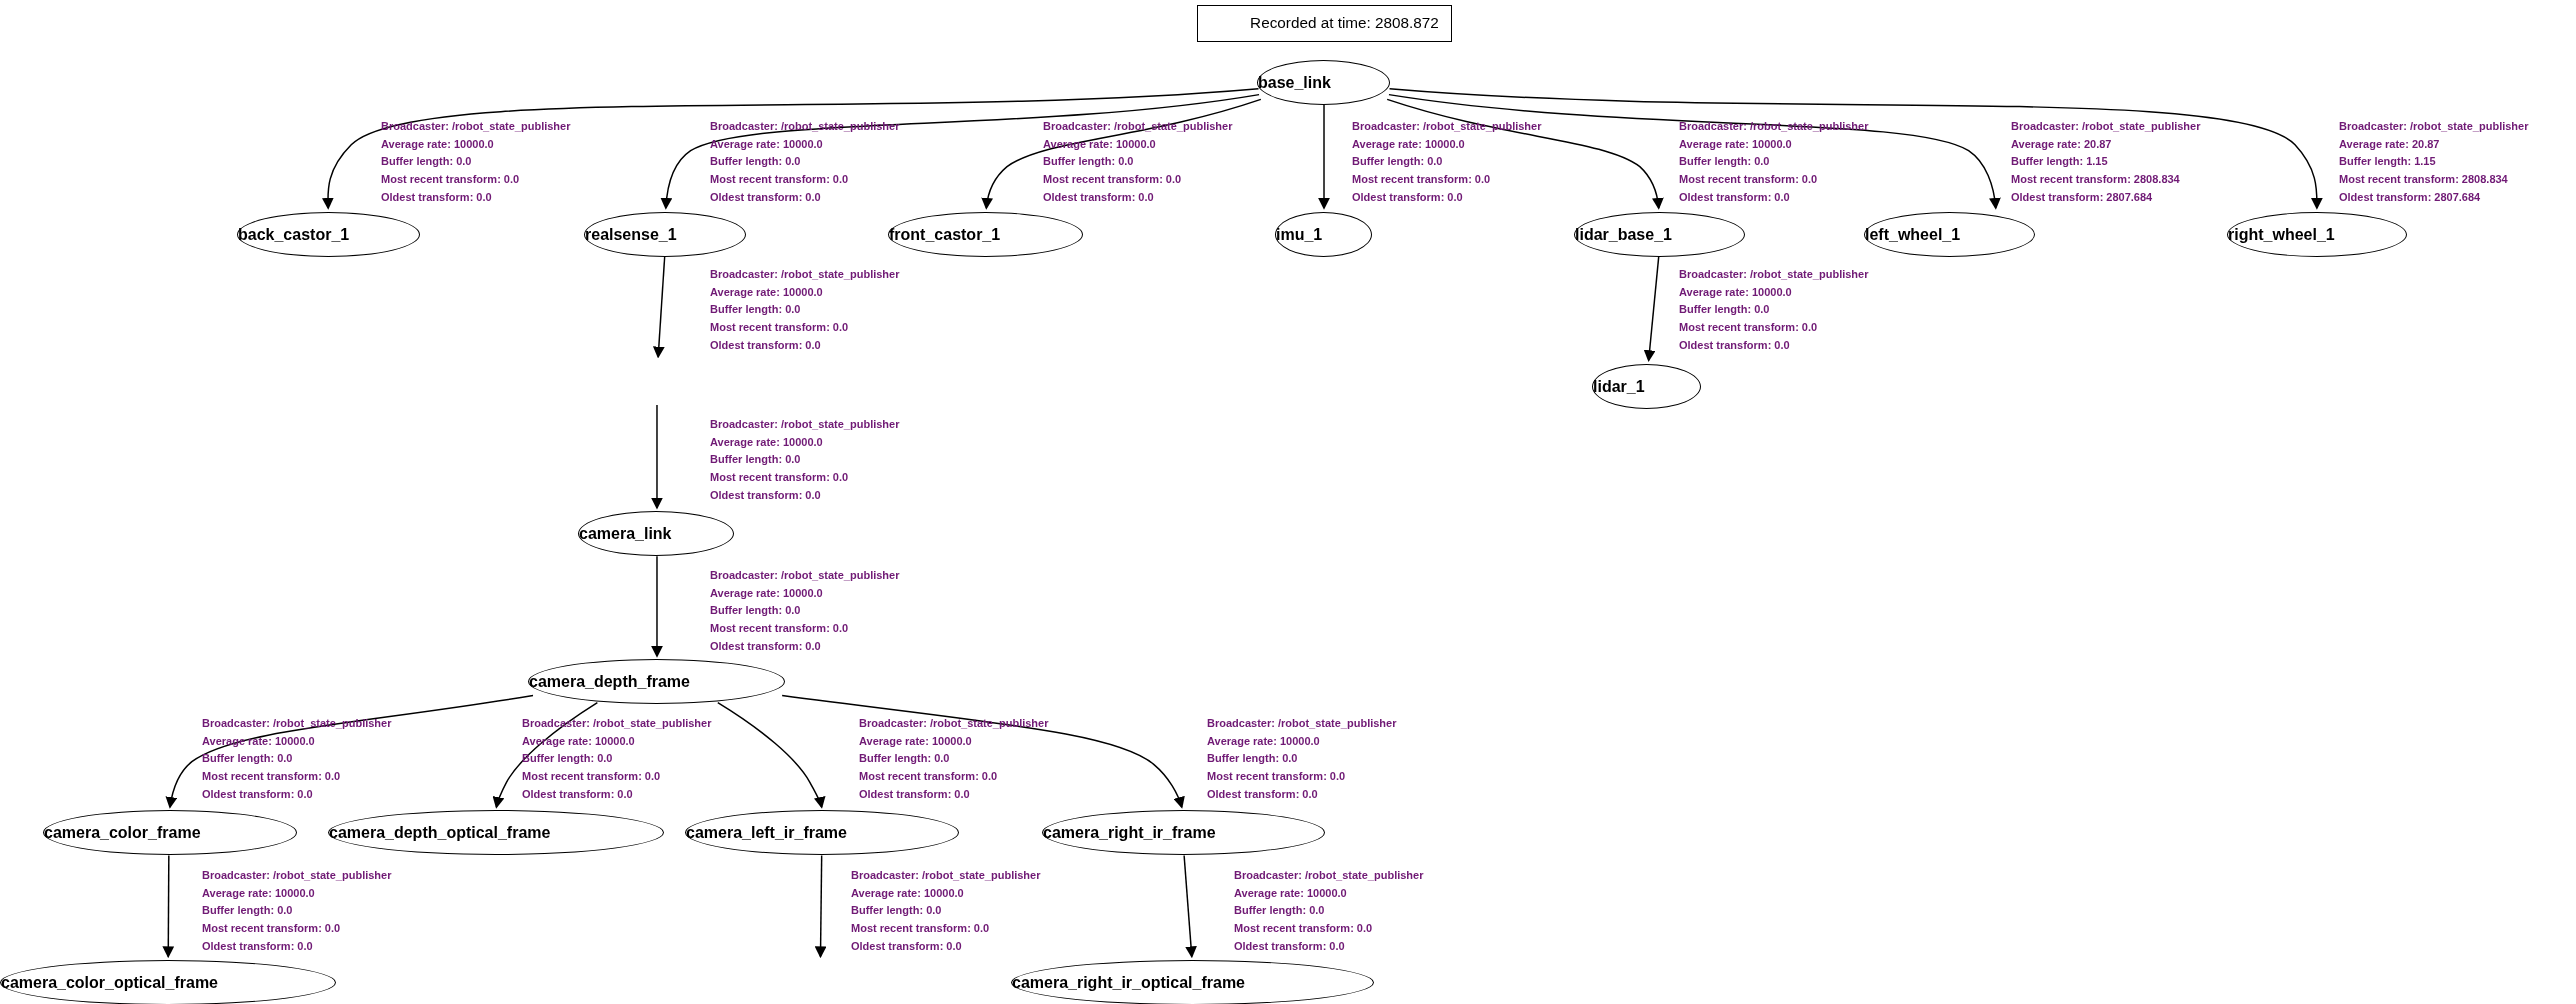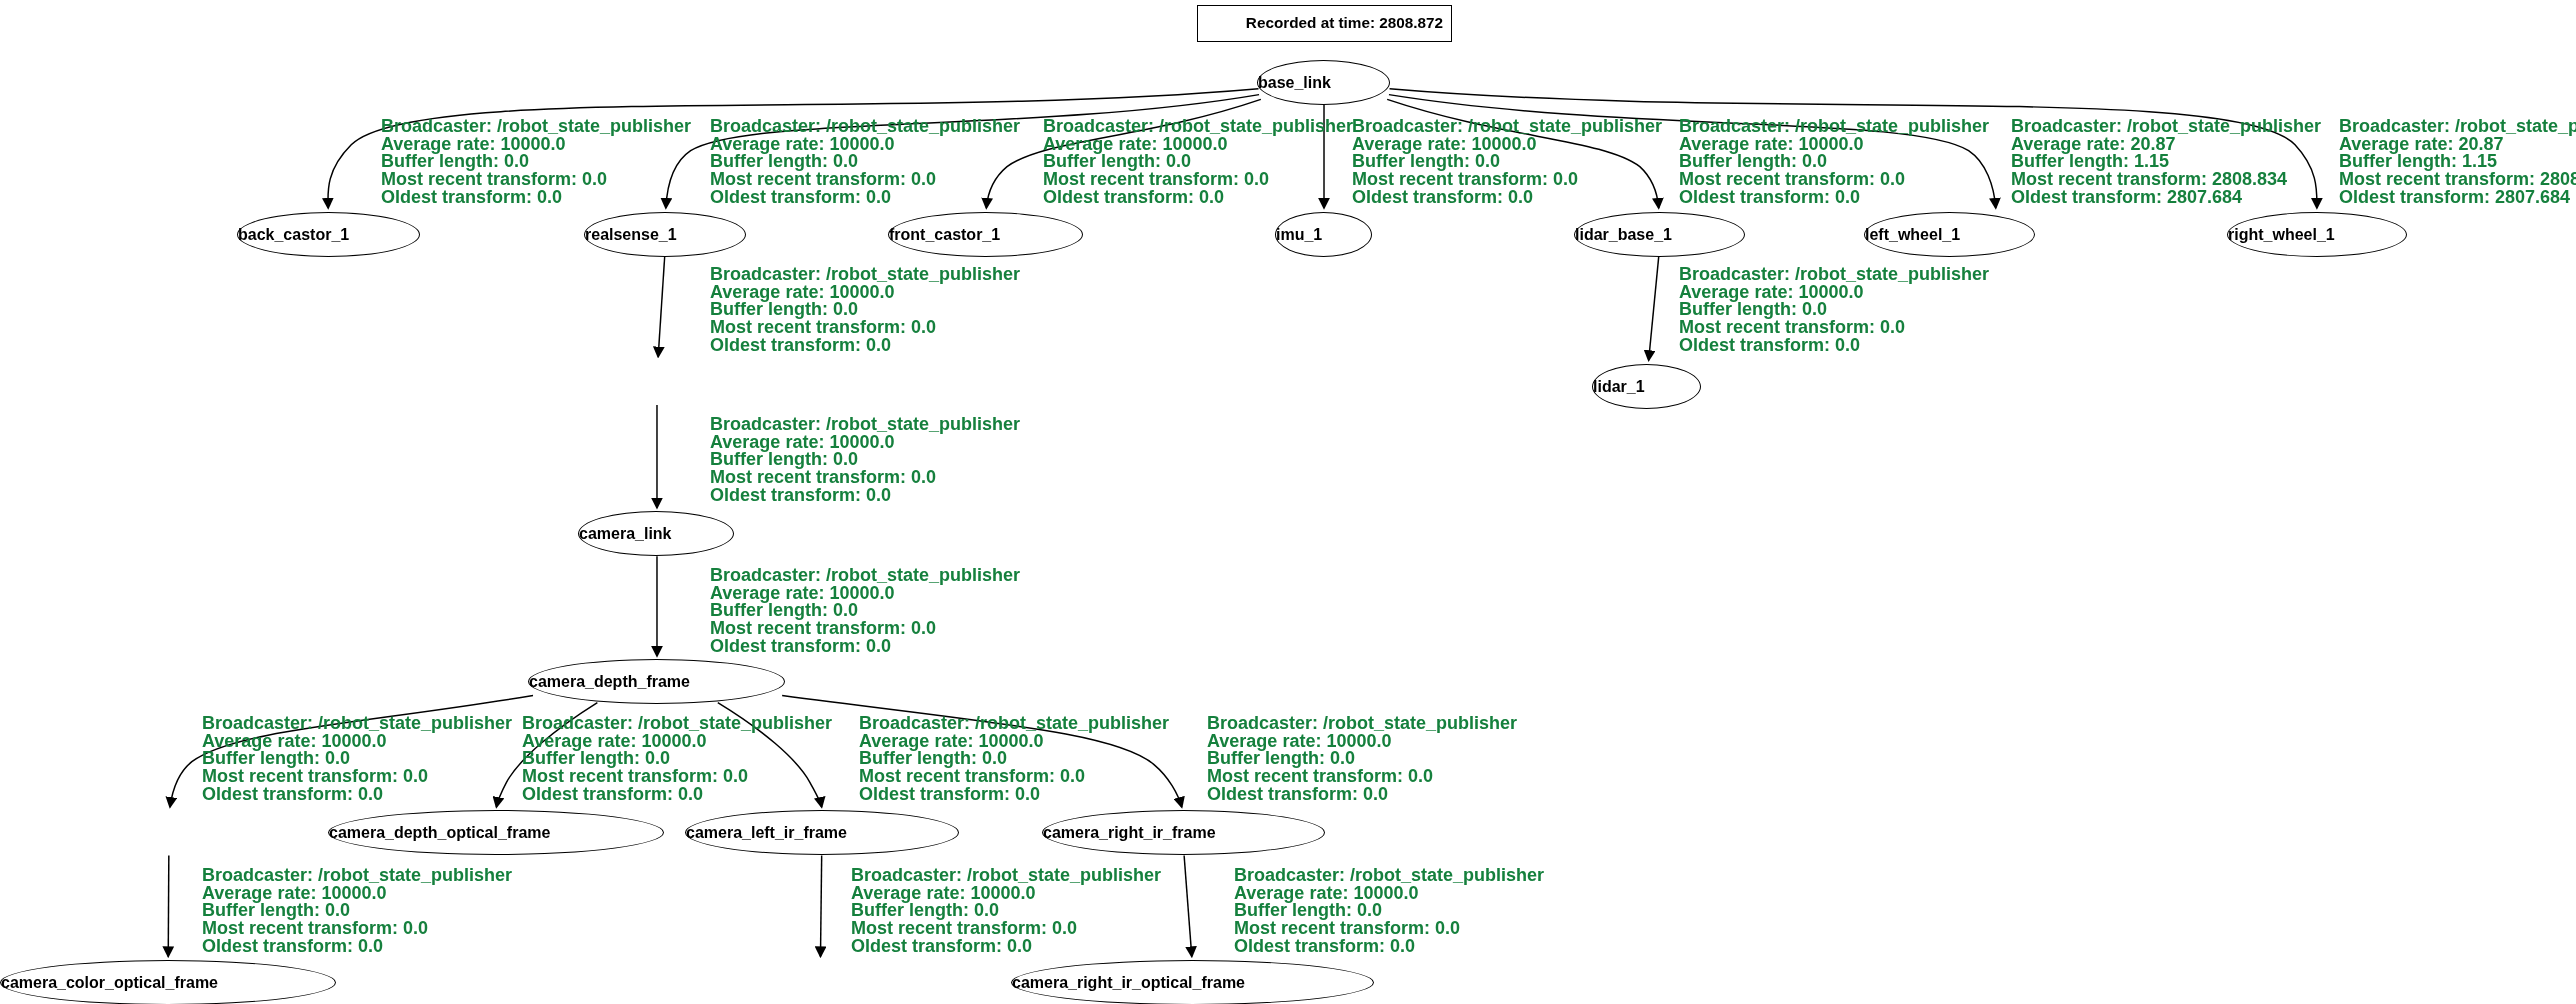--- a/index.html
+++ b/index.html
@@ -7,23 +7,23 @@
           font-family:"Liberation Sans",sans-serif;overflow:hidden;}
   svg.edges{position:absolute;left:0;top:0;width:2576px;height:1005px;}
   svg.edges path.edge{fill:none;stroke:#000;stroke-width:2.5;}
   .node{position:absolute;border:1.8px solid #000;border-radius:50%;
         display:flex;align-items:center;
         background:#fff;box-sizing:border-box;height:45px;}
   .node span{font-weight:bold;font-size:16px;color:#000;white-space:nowrap;}
   .title-box{position:absolute;left:1197px;top:4.7px;width:255px;height:37px;
              border:1.5px solid #000;background:#fff;box-sizing:border-box;
              display:flex;align-items:center;justify-content:center;}
-  .title-box span{font-weight:bold;font-size:15.3px;color:#000;white-space:nowrap;padding-left:40px;}
-  .elabel{position:absolute;font-weight:bold;font-size:18px;line-height:17.7px;
-          color:#15803d;white-space:nowrap;}
+  .title-box span{font-weight:normal;font-size:15.3px;color:#000;white-space:nowrap;padding-left:40px;}
+  .elabel{position:absolute;font-weight:bold;font-size:11px;line-height:17.7px;
+          color:#701a75;white-space:nowrap;}
 </style>
 </head>
 <body>
 
 <div class="canvas">
 
   <svg class="edges" viewBox="0 0 4364 1702" width="2576" height="1005">
     <defs>
       <marker id="arr" viewBox="0 0 10 10" refX="8.5" refY="5" markerWidth="8" markerHeight="8" orient="auto-start-reverse">
         <path d="M0,0 L10,5 L0,10 z" fill="#000"></path>
@@ -79,20 +79,23 @@
     </div>
   <div class="node" style="left:1592px;top:364px;width:109px">
       <span>lidar_1</span>
     </div>
   <div class="node" style="left:578px;top:511px;width:156px">
       <span>camera_link</span>
     </div>
   <div class="node" style="left:528px;top:659px;width:257px">
       <span>camera_depth_frame</span>
     </div>
+  <div class="node" style="left:43px;top:810px;width:254px">
+      <span>camera_color_frame</span>
+    </div>
   <div class="node" style="left:328px;top:810px;width:336px">
       <span>camera_depth_optical_frame</span>
     </div>
   <div class="node" style="left:685px;top:810px;width:274px">
       <span>camera_left_ir_frame</span>
     </div>
   <div class="node" style="left:1042px;top:810px;width:283px">
       <span>camera_right_ir_frame</span>
     </div>
   <div class="node" style="left:0px;top:960px;width:336px">

